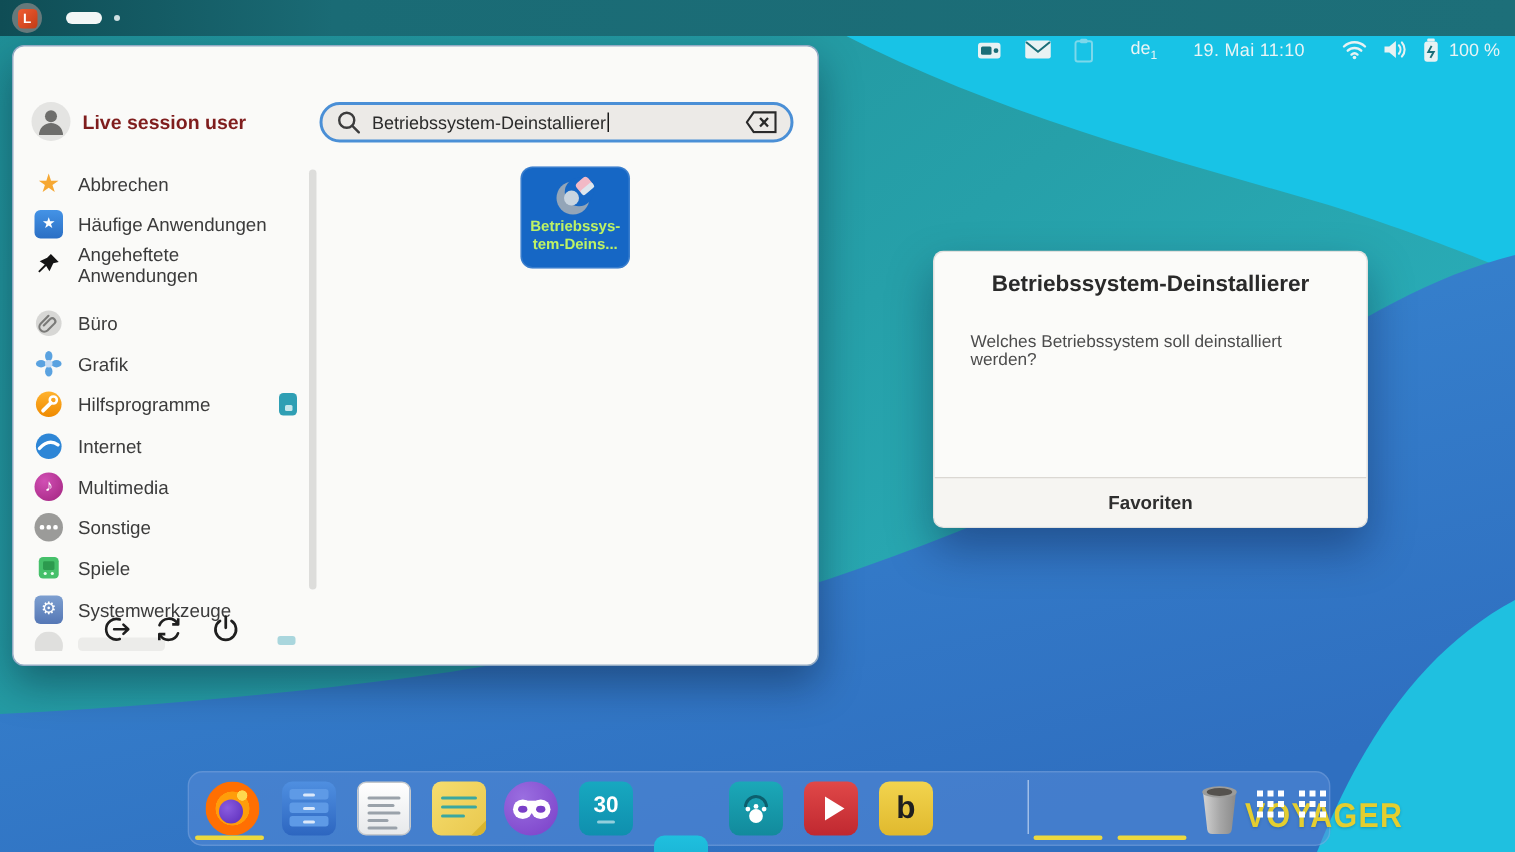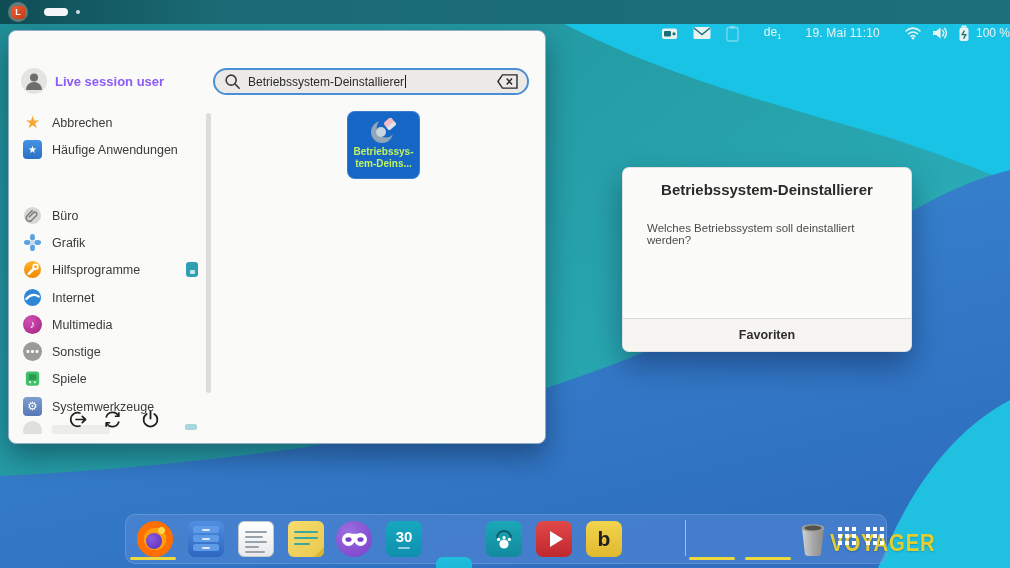--- a/index.html
+++ b/index.html
@@ -12,30 +12,30 @@
 
   
   .panel{position:absolute;top:0;left:0;right:0;height:24px;display:flex;align-items:center;
     background:linear-gradient(90deg,#0f4d55,#1a6b75 22%,#1d6f79);color:#e9f4f5;font-size:12px;z-index:40;}
   .logo-btn{position:relative;width:20px;height:20px;margin-left:8px;border-radius:50%;background:#66797b;
     display:flex;align-items:center;justify-content:center;cursor:pointer;}
   .logo-sq{width:13px;height:13px;border-radius:3px;background:linear-gradient(135deg,#f05c31,#c23c17);
     color:#fff;font-size:9px;font-weight:bold;display:flex;align-items:center;justify-content:center;line-height:1;}
   .win-pill{width:24px;height:8px;border-radius:4px;background:#f2f6f6;margin-left:16px;}
   .win-dot{width:4px;height:4px;border-radius:50%;background:#cfe0e2;margin-left:8px;}
-  .tray{margin-left:auto;display:flex;align-items:center;margin-top:42px;}
+  .tray{margin-left:auto;display:flex;align-items:center;padding-right:10px;margin-top:42px;}
   .tray .sp14{margin-left:14px;} .tray .sp24{margin-left:24px;} .tray .sp10{margin-left:10px;} .tray .sp6{margin-left:6px;}
   .kb{font-size:12px;} .kb sub{font-size:8px;}
   .clock{letter-spacing:.2px;}
 
   
   .menu{position:absolute;left:8px;top:30px;width:538px;height:414px;background:#fafaf8;
     border:1px solid #93abc4;border-radius:8px;box-shadow:0 12px 28px rgba(0,10,30,.38);z-index:30;}
   .avatar{position:absolute;left:12px;top:37px;width:26px;height:26px;border-radius:50%;background:#e4e4e2;overflow:hidden;}
-  .user-name{position:absolute;left:46px;top:43px;font-size:13px;font-weight:bold;color:#8b5cf6;}
+  .user-name{position:absolute;left:46px;top:43px;font-size:13px;font-weight:bold;color:#7f1d1d;}
   .search{position:absolute;left:204px;top:37px;width:316px;height:27px;background:#eceae7;
     border:2px solid #4a8fd6;border-radius:15px;display:flex;align-items:center;padding:0 9px;}
   .search-text{font-size:12px;color:#2b2b2b;margin-left:7px;white-space:nowrap;}
   .caret{display:inline-block;width:1px;height:13px;background:#1a1a1a;margin-left:1px;vertical-align:-2px;}
   .clear-btn{margin-left:auto;cursor:pointer;}
 
   .cat{position:absolute;left:14px;width:172px;height:27px;display:flex;align-items:center;gap:10px;
     font-size:12.5px;color:#3b3b3b;cursor:pointer;}
   .ci{width:19px;height:19px;flex:0 0 auto;display:flex;align-items:center;justify-content:center;border-radius:50%;line-height:1;}
   .ci.star{color:#f6a833;font-size:17px;}
@@ -209,20 +209,28 @@
     </div>
 
     <div class="cat" style="top:78px">
       <span class="ci star">★</span>
       <span>Abbrechen</span>
     </div>
     <div class="cat" style="top:105px">
       <span class="ci freq">★</span>
       <span>Häufige Anwendungen</span>
     </div>
+    <div class="cat" style="top:132px">
+      <span class="ci">
+        <svg width="19" height="19" viewBox="0 0 20 20">
+            <path fill="#141414" d="M11.5 2.5 L17 8 l-3.8 1 -2.7 5.5 -2.3-3.6 -4.7 4.6 -.9-.9 4.6-4.7 -3.6-2.3 5.3-2.6 z"></path>
+          </svg>
+      </span>
+      <span>Angeheftete Anwendungen</span>
+    </div>
 
     <div class="cat" style="top:171px">
       <span class="ci">
         <svg width="19" height="19" viewBox="0 0 20 20">
           <circle cx="10" cy="10" r="9" fill="#d7d7d5"></circle>
           <path d="M6.5 11.5 L11 7 a2.2 2.2 0 0 1 3.1 3.1 l-5 5 a3.4 3.4 0 0 1 -4.8 -4.8 L9.8 4.8" fill="none" stroke="#7a7a78" stroke-width="1.5" stroke-linecap="round"></path>
         </svg>
       </span>
       <span>Büro</span>
     </div>

